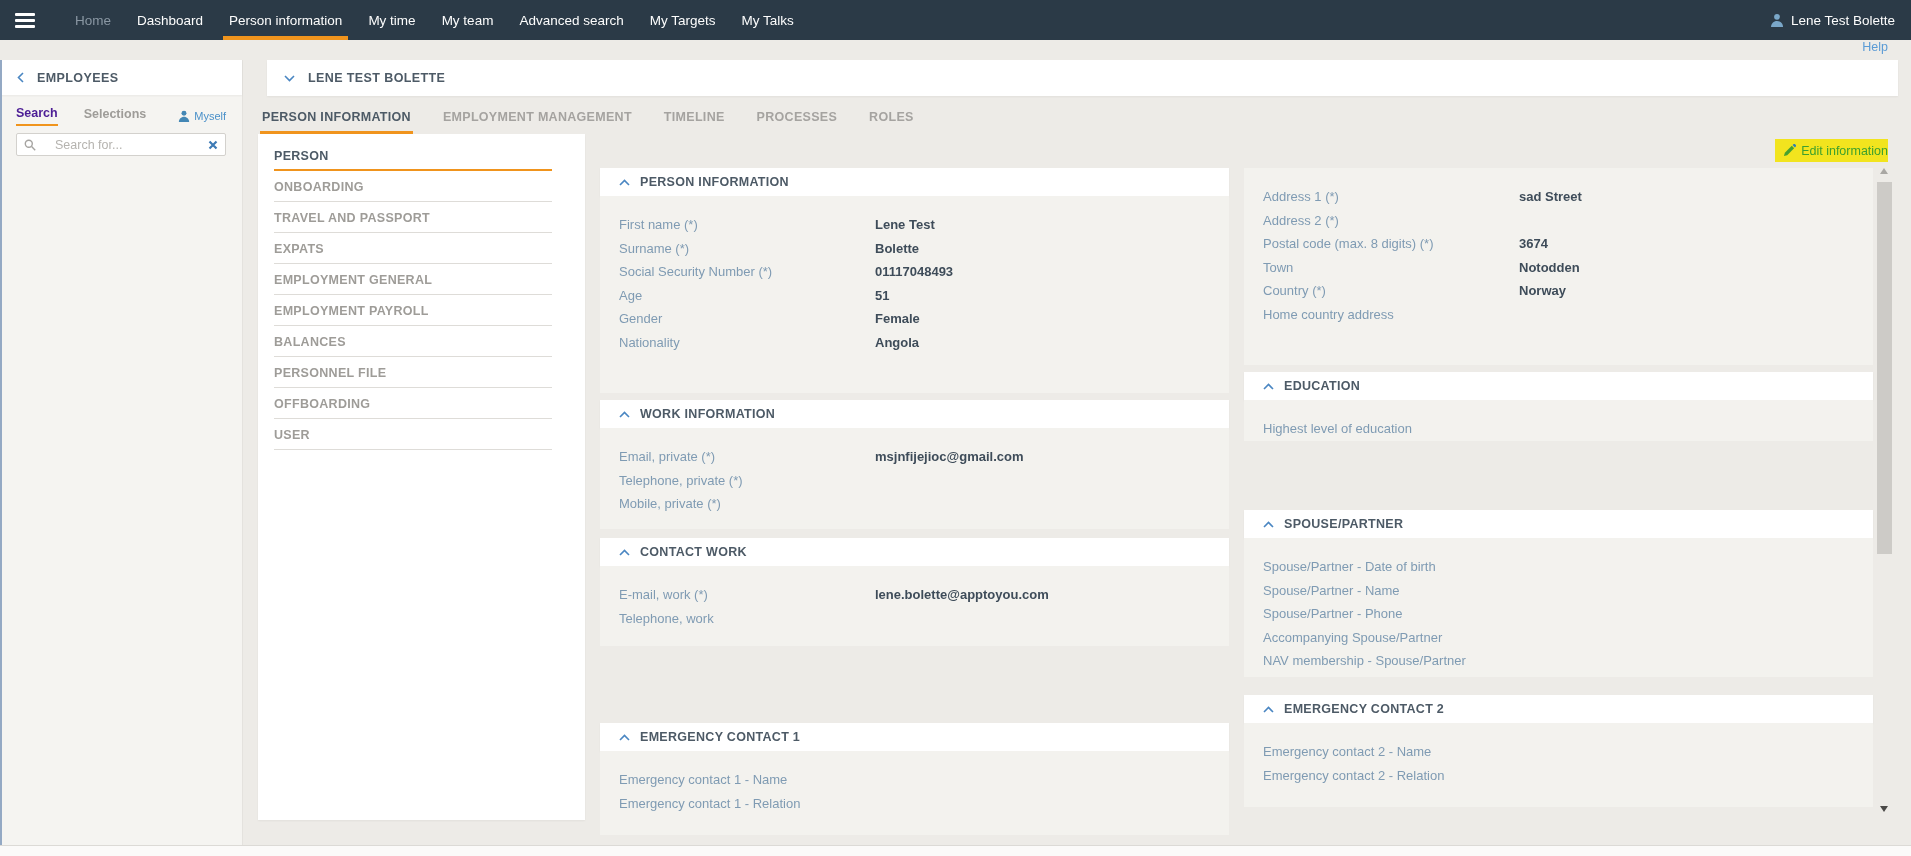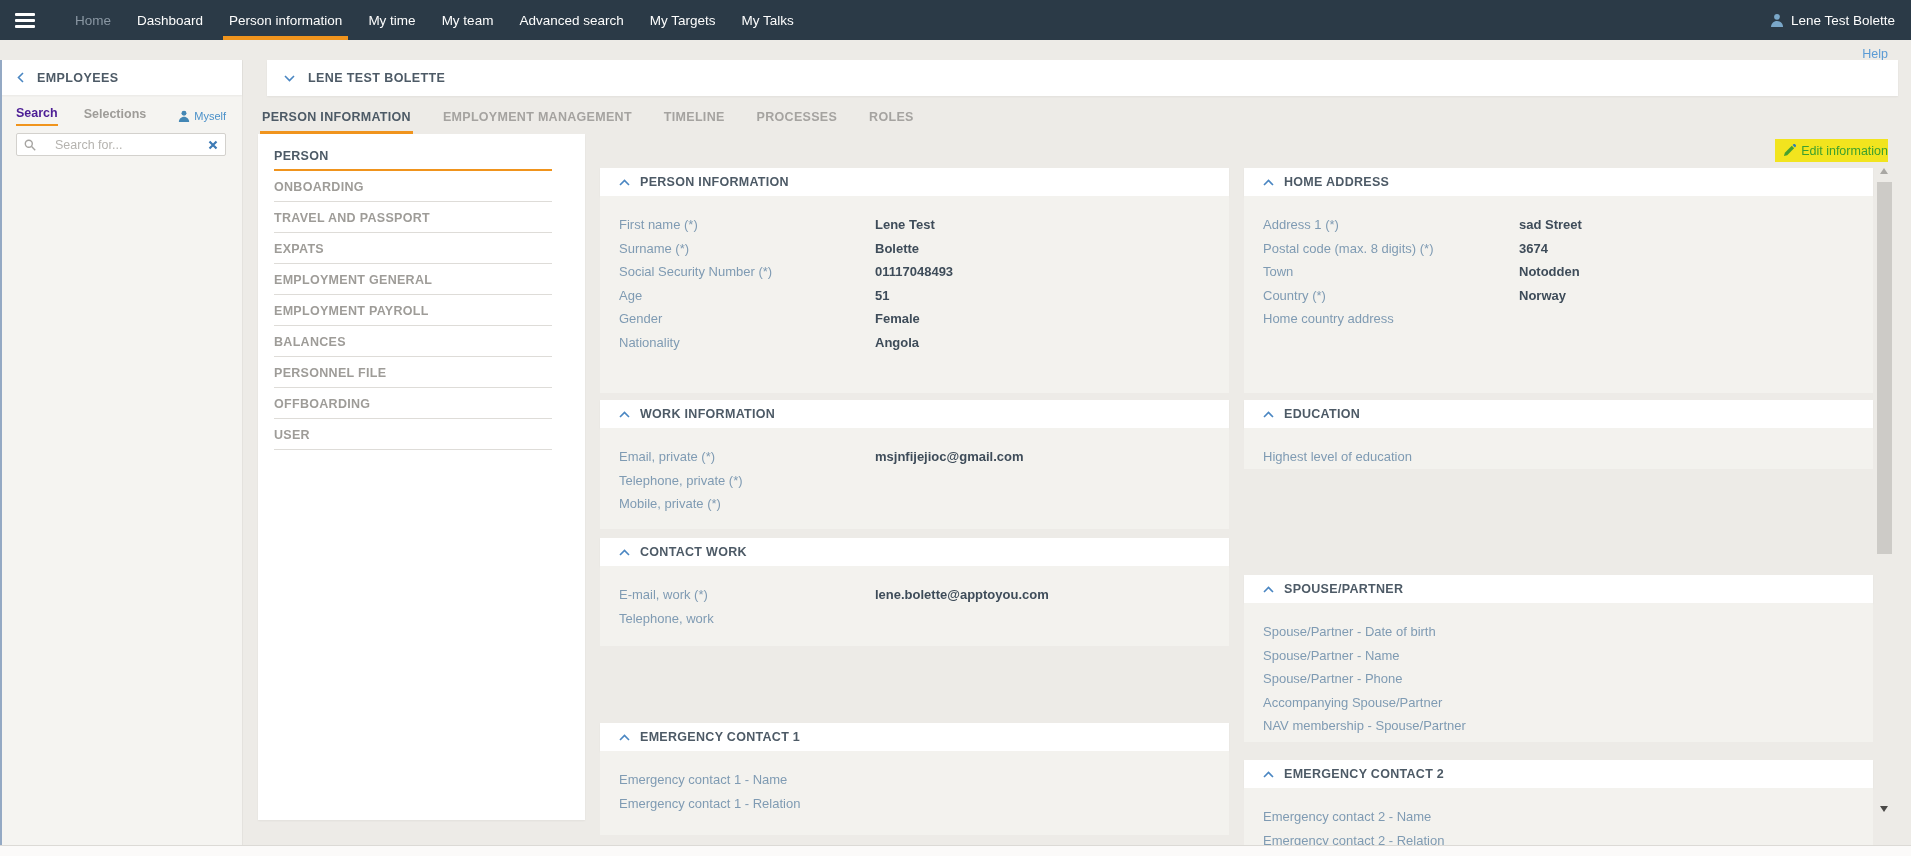--- a/index.html
+++ b/index.html
@@ -15,21 +15,21 @@
   .hamburger span { height:3px; background:#ffffff; border-radius:1px; }
   .nav-items { display:flex; align-items:stretch; height:100%; margin-left:27px; }
   .nav-item { display:flex; align-items:center; padding:0 13px; color:#fdfdfd; font-size:13.5px;
               text-decoration:none; position:relative; cursor:pointer; white-space:nowrap; }
   .nav-item.muted { color:#8a97a3; }
   .nav-item.active::after { content:""; position:absolute; left:7px; right:7px; bottom:0; height:4px; background:#f0941d; }
   .nav-user { margin-left:auto; margin-right:16px; display:flex; align-items:center; gap:7px;
               color:#fdfdfd; font-size:13.5px; cursor:pointer; }
   
   .help-bar { position:absolute; top:40px; left:0; right:0; height:28px; display:flex;
-              justify-content:flex-end; align-items:center; padding-right:23px; }
+              justify-content:flex-end; align-items:flex-start; padding-right:23px; }
   .help-bar a { color:#5b9bd5; font-size:12.5px; text-decoration:none; cursor:pointer; }
   
   .sidebar { position:absolute; top:60px; left:0; width:243px; bottom:11px;
              background:#f5f4f1; border-right:1px solid #e4e2de; }
   .employees-bar { height:35px; background:#fff; display:flex; align-items:center;
                    padding-left:17px; gap:13px; cursor:pointer; box-shadow:0 1px 2px rgba(0,0,0,.05); }
   .employees-bar .lbl { font-size:12.5px; font-weight:bold; color:#4d5a66; letter-spacing:.4px; }
   .sidebar-tabs { display:flex; align-items:center; margin:11px 16px 0 16px; }
   .s-tab { font-size:12.5px; font-weight:bold; color:#9e9c98; padding-bottom:4px; cursor:pointer; }
   .s-tab.active { color:#4c1d95; border-bottom:2px solid #f0941d; }
@@ -286,51 +286,49 @@
               <div class="field">
                   <span class="f-label">Emergency contact 1 - Relation</span>
                   <span class="f-value"></span>
                 </div>
             </div>
           </section>
         </div>
 
         <div class="col">
           <section class="card" style="margin-bottom:7px">
-            <header class="card-header">
-              <svg width="11" height="7" viewBox="0 0 11 7">
-                  <path d="M1 6l4.5-4.5L10 6" fill="none" stroke="#4a86c2" stroke-width="1.6"></path>
-                </svg>
-              <h3>HOME ADDRESS</h3>
-            </header>
             <div class="card-body" style="height:197px">
               <div class="field">
                   <span class="f-label">Address 1 (*)</span>
                   <span class="f-value">sad Street</span>
                 </div>
               <div class="field">
+                  <span class="f-label">Address 2 (*)</span>
+                  <span class="f-value"></span>
+                </div>
+              <div class="field">
                   <span class="f-label">Postal code (max. 8 digits) (*)</span>
                   <span class="f-value">3674</span>
                 </div>
               <div class="field">
                   <span class="f-label">Town</span>
                   <span class="f-value">Notodden</span>
                 </div>
               <div class="field">
                   <span class="f-label">Country (*)</span>
                   <span class="f-value">Norway</span>
                 </div>
               <div class="field">
                   <span class="f-label">Home country address</span>
                   <span class="f-value"></span>
                 </div>
             </div>
           </section>
 
-          <section class="card" style="margin-bottom:106px">
+          <section class="card" style="margin-bottom:69px">
             <header class="card-header">
               <svg width="11" height="7" viewBox="0 0 11 7">
                   <path d="M1 6l4.5-4.5L10 6" fill="none" stroke="#4a86c2" stroke-width="1.6"></path>
                 </svg>
               <h3>EDUCATION</h3>
             </header>
             <div class="card-body" style="height:41px">
               <div class="field">
                   <span class="f-label">Highest level of education</span>
                   <span class="f-value"></span>

